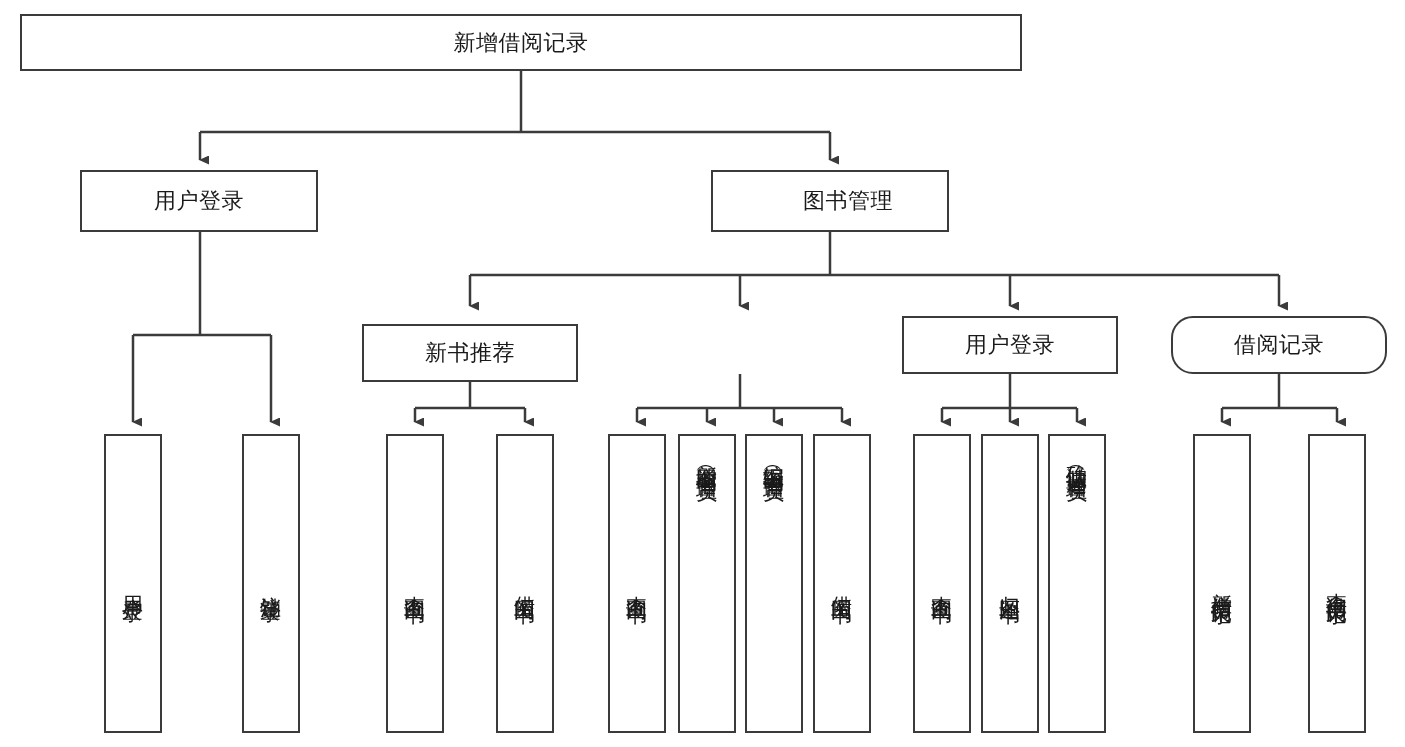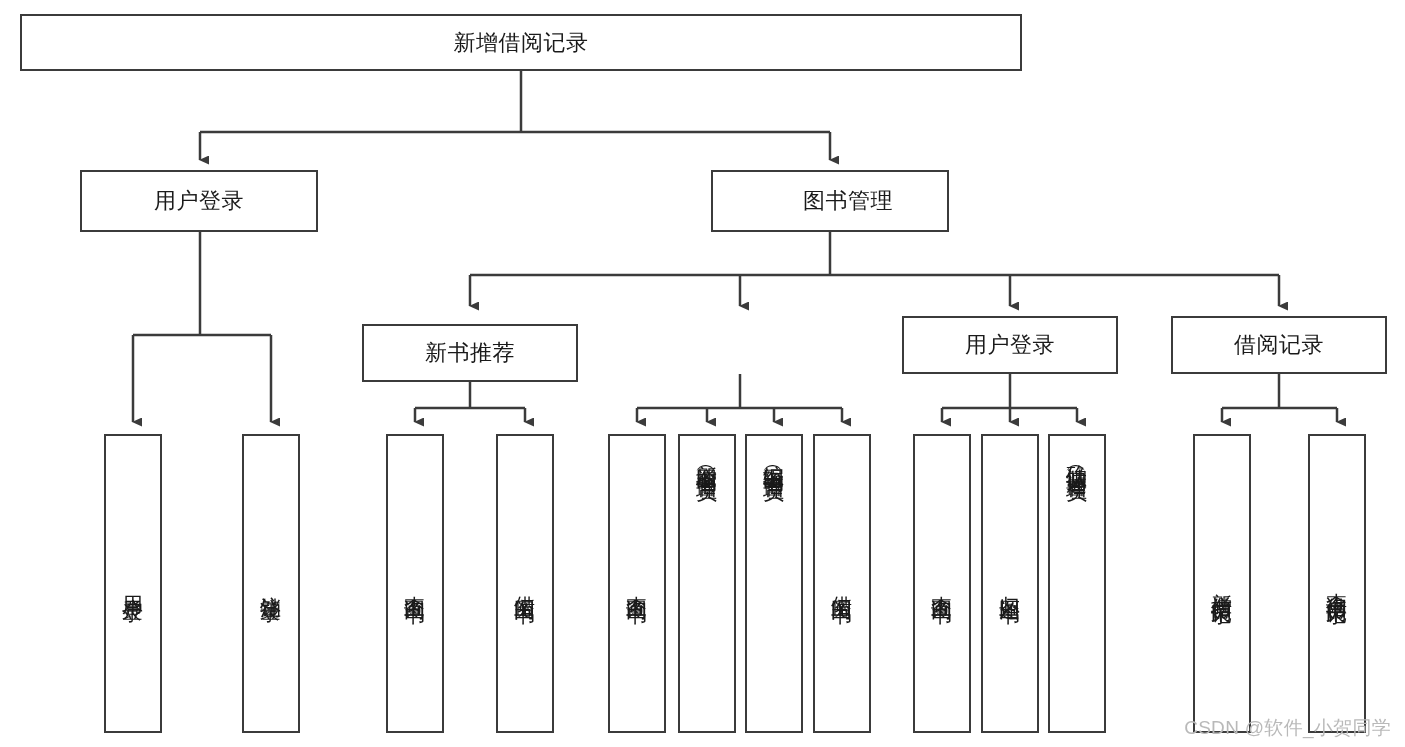--- a/index.html
+++ b/index.html
@@ -137,21 +137,21 @@
   <div class="node h" style="left:711px; top:170px; width:238px; height:62px;padding-left:36px;">
     <span class="lbl">图书管理</span>
   </div>
 
   <div class="node h" style="left:362px; top:316px; width:216px; height:58px;margin-top:8px;">
     <span class="lbl">新书推荐</span>
   </div>
   <div class="node h" style="left:902px; top:316px; width:216px; height:58px;">
     <span class="lbl">用户登录</span>
   </div>
-  <div class="node h" style="left:1171px; top:316px; width:216px; height:58px;">
+  <div class="node h" style="left:1171px; top:316px; width:216px; height:58px;border-radius:22px;">
     <span class="lbl">借阅记录</span>
   </div>
 
   <div class="node v mid" style="left:104px; top:434px; width:58px; height:299px;">
     <span class="lbl">用户登录</span>
   </div>
   <div class="node v mid" style="left:242px; top:434px; width:58px; height:299px;">
     <span class="lbl">注销登录</span>
   </div>
 
@@ -185,15 +185,14 @@
     <span class="lbl">确认归还（管理员）</span>
   </div>
 
   <div class="node v mid" style="left:1193px; top:434px; width:58px; height:299px;">
     <span class="lbl">新增借阅记录</span>
   </div>
   <div class="node v mid" style="left:1308px; top:434px; width:58px; height:299px;">
     <span class="lbl">查询借阅记录</span>
   </div>
 
-  <div class="watermark">CSDN @软件_小贺同学</div>
 
 </div>
 
 </body></html>

